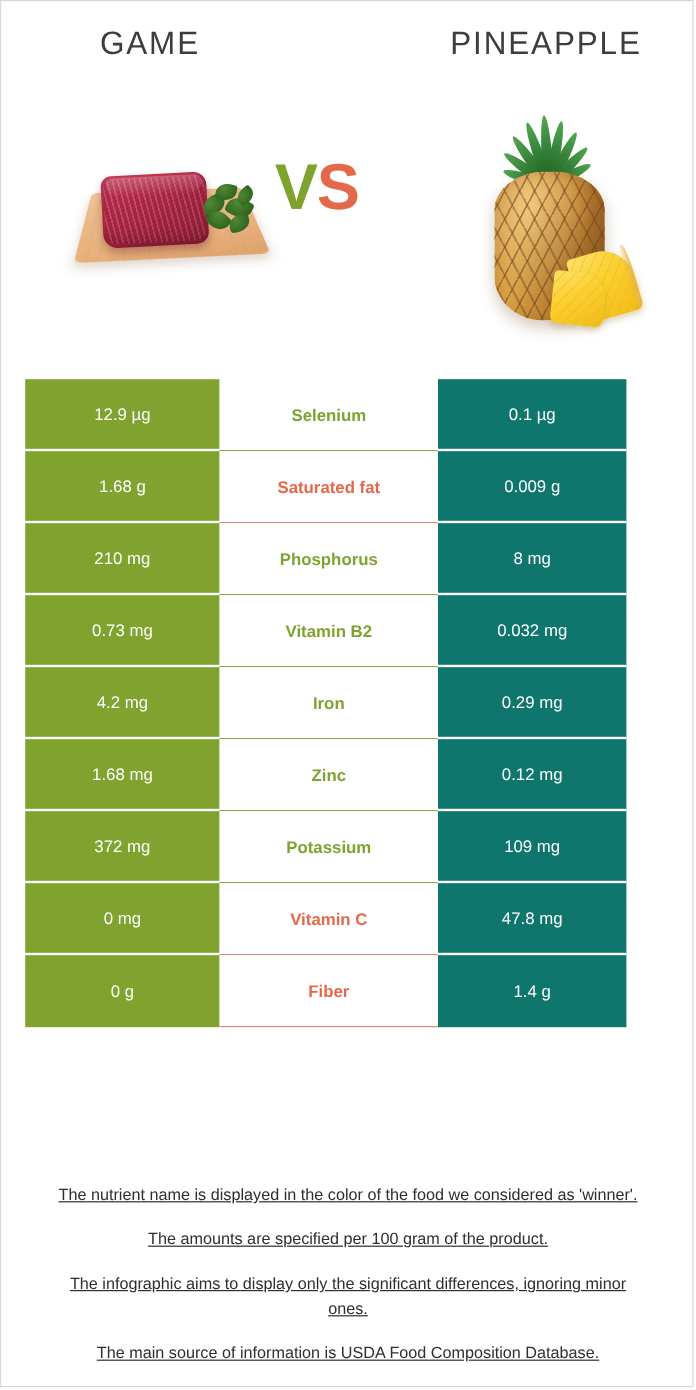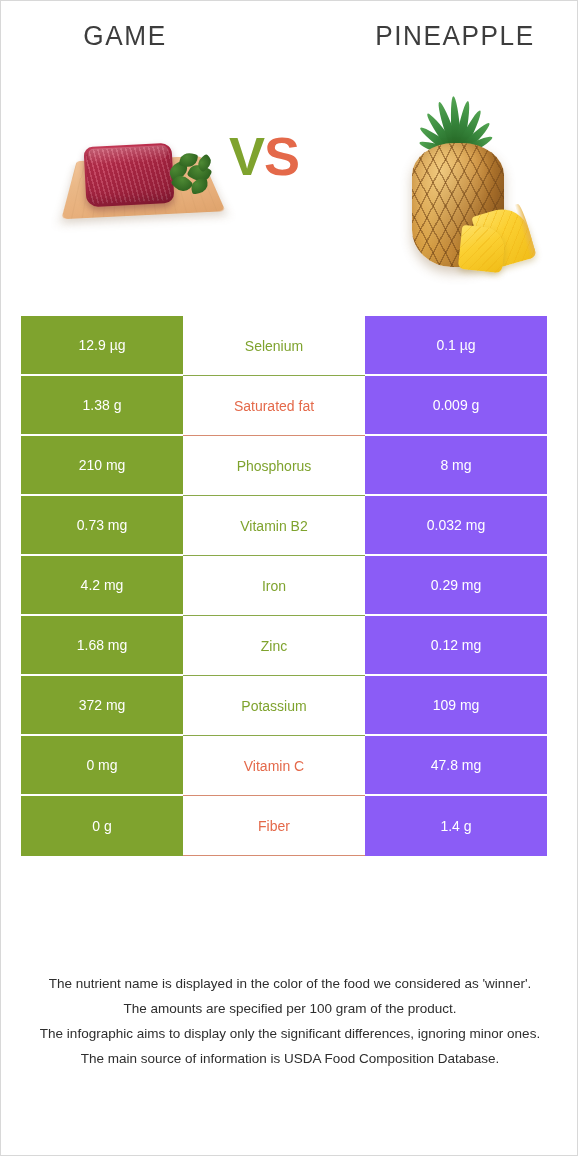--- a/index.html
+++ b/index.html
@@ -188,43 +188,43 @@
     display:flex;align-items:center;justify-content:center;
     font-size:14px;
     box-sizing:border-box;
     text-align:center;
   }
   .cell-left{
     width:162px;background:#7fa32e;color:#ffffff;
     border-bottom:2px solid #ffffff;
   }
   .cell-mid{
-    width:182px;background:#ffffff;font-weight:normal;
+    width:182px;background:#ffffff;font-weight:bold;
     border-top:1px solid transparent;
     border-bottom:1px solid transparent;
   }
   .cell-right{
-    width:182px;background:#8b5cf6;color:#ffffff;
+    width:157px;background:#0f766e;color:#ffffff;
     border-bottom:2px solid #ffffff;
   }
   .row:first-child .cell-mid{border-top:none;}
   .row.w-green .cell-mid{border-bottom:1px solid #8aa94a;color:#7fa32e;}
   .row.w-red .cell-mid{border-bottom:1px solid #d78c72;color:#e4694a;}
   .row:last-child .cell-left,
   .row:last-child .cell-right{border-bottom:none;text-align:right;}
 
   
   .footer{
     position:absolute;left:30px;top:968px;width:518px;
     font-size:13.5px;
     line-height:21px;
     color:#2e2e2e;
     text-align:center;
   }
-  .footer p{margin:4px;}
+  .footer p{margin:16px;text-decoration:underline;}
 </style>
 </head>
 <body>
 
 <div id="page">
 
   <div class="header">
     <div class="food-title title-left">GAME</div>
     <div class="food-title title-right">PINEAPPLE</div>
   </div>
@@ -268,21 +268,21 @@
     </div>
   </div>
 
   <div class="table" id="nutrient-table">
       <div class="row w-green">
         <div class="cell cell-left">12.9 µg</div>
         <div class="cell cell-mid">Selenium</div>
         <div class="cell cell-right">0.1 µg</div>
       </div>
       <div class="row w-red">
-        <div class="cell cell-left">1.38 g</div>
+        <div class="cell cell-left">1.68 g</div>
         <div class="cell cell-mid">Saturated fat</div>
         <div class="cell cell-right">0.009 g</div>
       </div>
       <div class="row w-green">
         <div class="cell cell-left">210 mg</div>
         <div class="cell cell-mid">Phosphorus</div>
         <div class="cell cell-right">8 mg</div>
       </div>
       <div class="row w-green">
         <div class="cell cell-left">0.73 mg</div>

